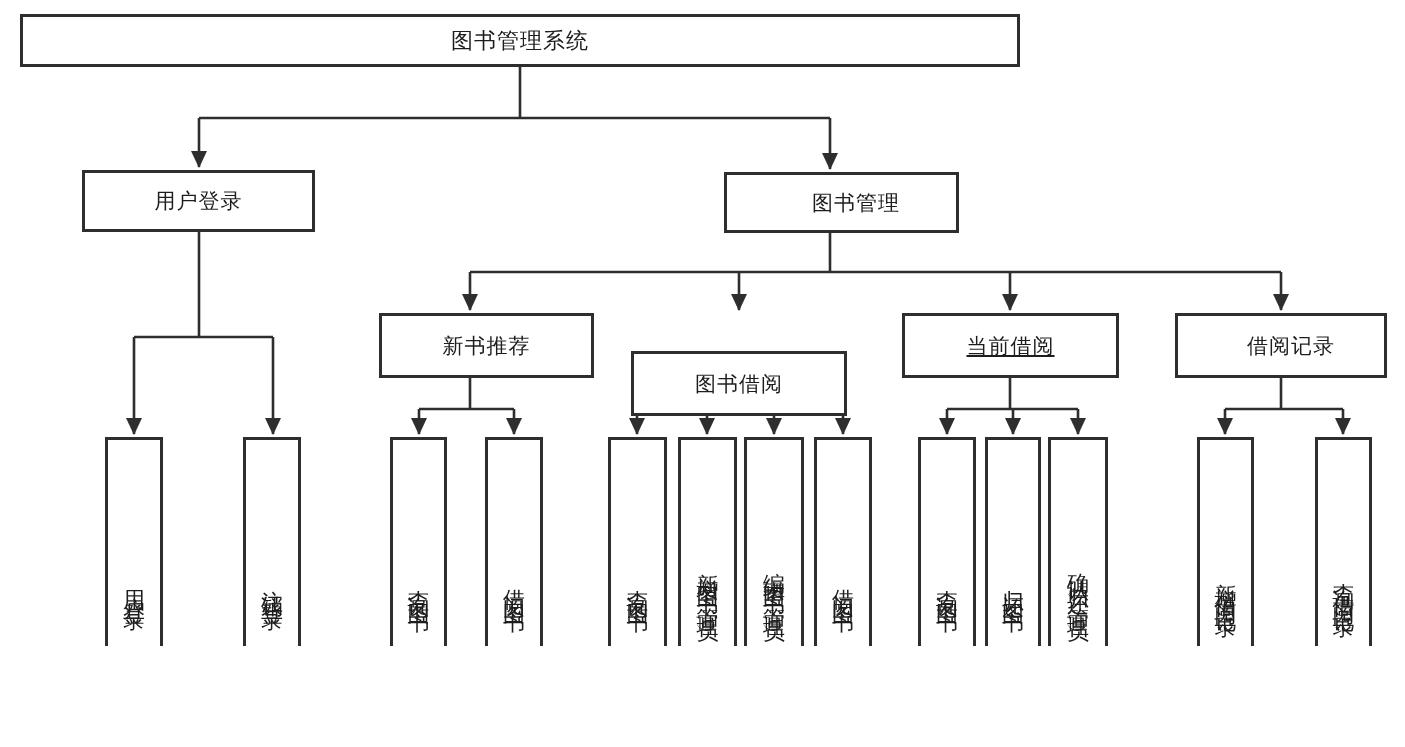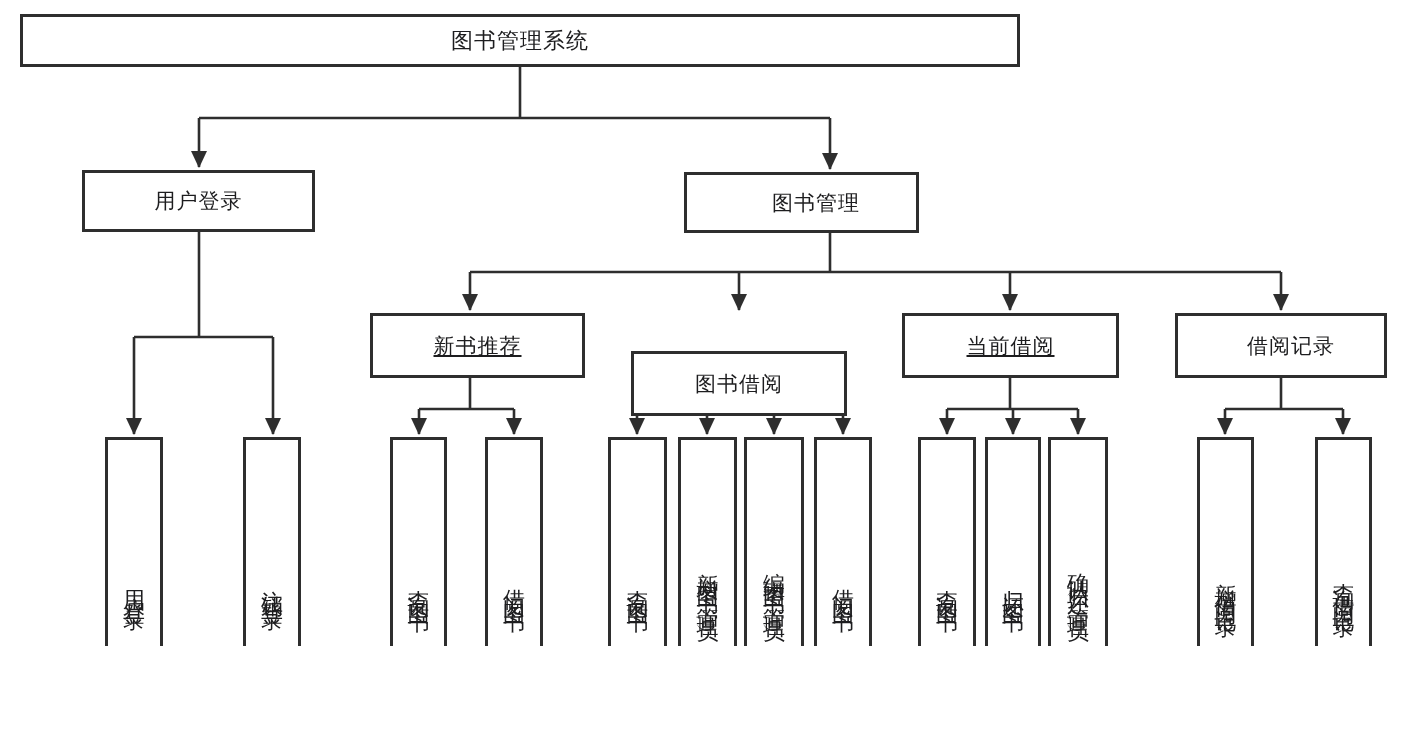--- a/index.html
+++ b/index.html
@@ -102,23 +102,23 @@
     <line x1="1078" y1="409" x2="1078" y2="434" stroke="#2e2e2e" stroke-width="2.6" marker-end="url(#arrow)"></line>
 
     <path d="M1281,377 V409 M1225,409 H1343" fill="none" stroke="#2e2e2e" stroke-width="2.6"></path>
     <line x1="1225" y1="409" x2="1225" y2="434" stroke="#2e2e2e" stroke-width="2.6" marker-end="url(#arrow)"></line>
     <line x1="1343" y1="409" x2="1343" y2="434" stroke="#2e2e2e" stroke-width="2.6" marker-end="url(#arrow)"></line>
   </svg>
 
   <div class="node root" style="left:20px; top:14px; width:1000px; height:53px;">图书管理系统</div>
 
   <div class="node" style="left:82px; top:170px; width:233px; height:62px;">用户登录</div>
-  <div class="node" style="left:684px; top:172px; width:235px; height:61px;padding-left:29px;">图书管理</div>
+  <div class="node" style="left:724px; top:172px; width:235px; height:61px;padding-left:29px;">图书管理</div>
 
-  <div class="node" style="left:370px; top:313px; width:215px; height:65px;text-decoration:underline;">新书推荐</div>
+  <div class="node" style="left:379px; top:313px; width:215px; height:65px;">新书推荐</div>
   <div class="node" style="left:631px; top:313px; width:216px; height:65px;margin-top:38px;">图书借阅</div>
   <div class="node" style="left:902px; top:313px; width:217px; height:65px;text-decoration:underline;">当前借阅</div>
   <div class="node" style="left:1175px; top:313px; width:212px; height:65px;padding-left:20px;">借阅记录</div>
 
   <div class="node leaf" style="left:105px; top:437px; width:58px; height:298px;">用户登录</div>
   <div class="node leaf" style="left:243px; top:437px; width:58px; height:298px;">注销登录</div>
 
   <div class="node leaf" style="left:390px; top:437px; width:57px; height:298px;">查询图书</div>
   <div class="node leaf" style="left:485px; top:437px; width:58px; height:298px;">借阅图书</div>
 

